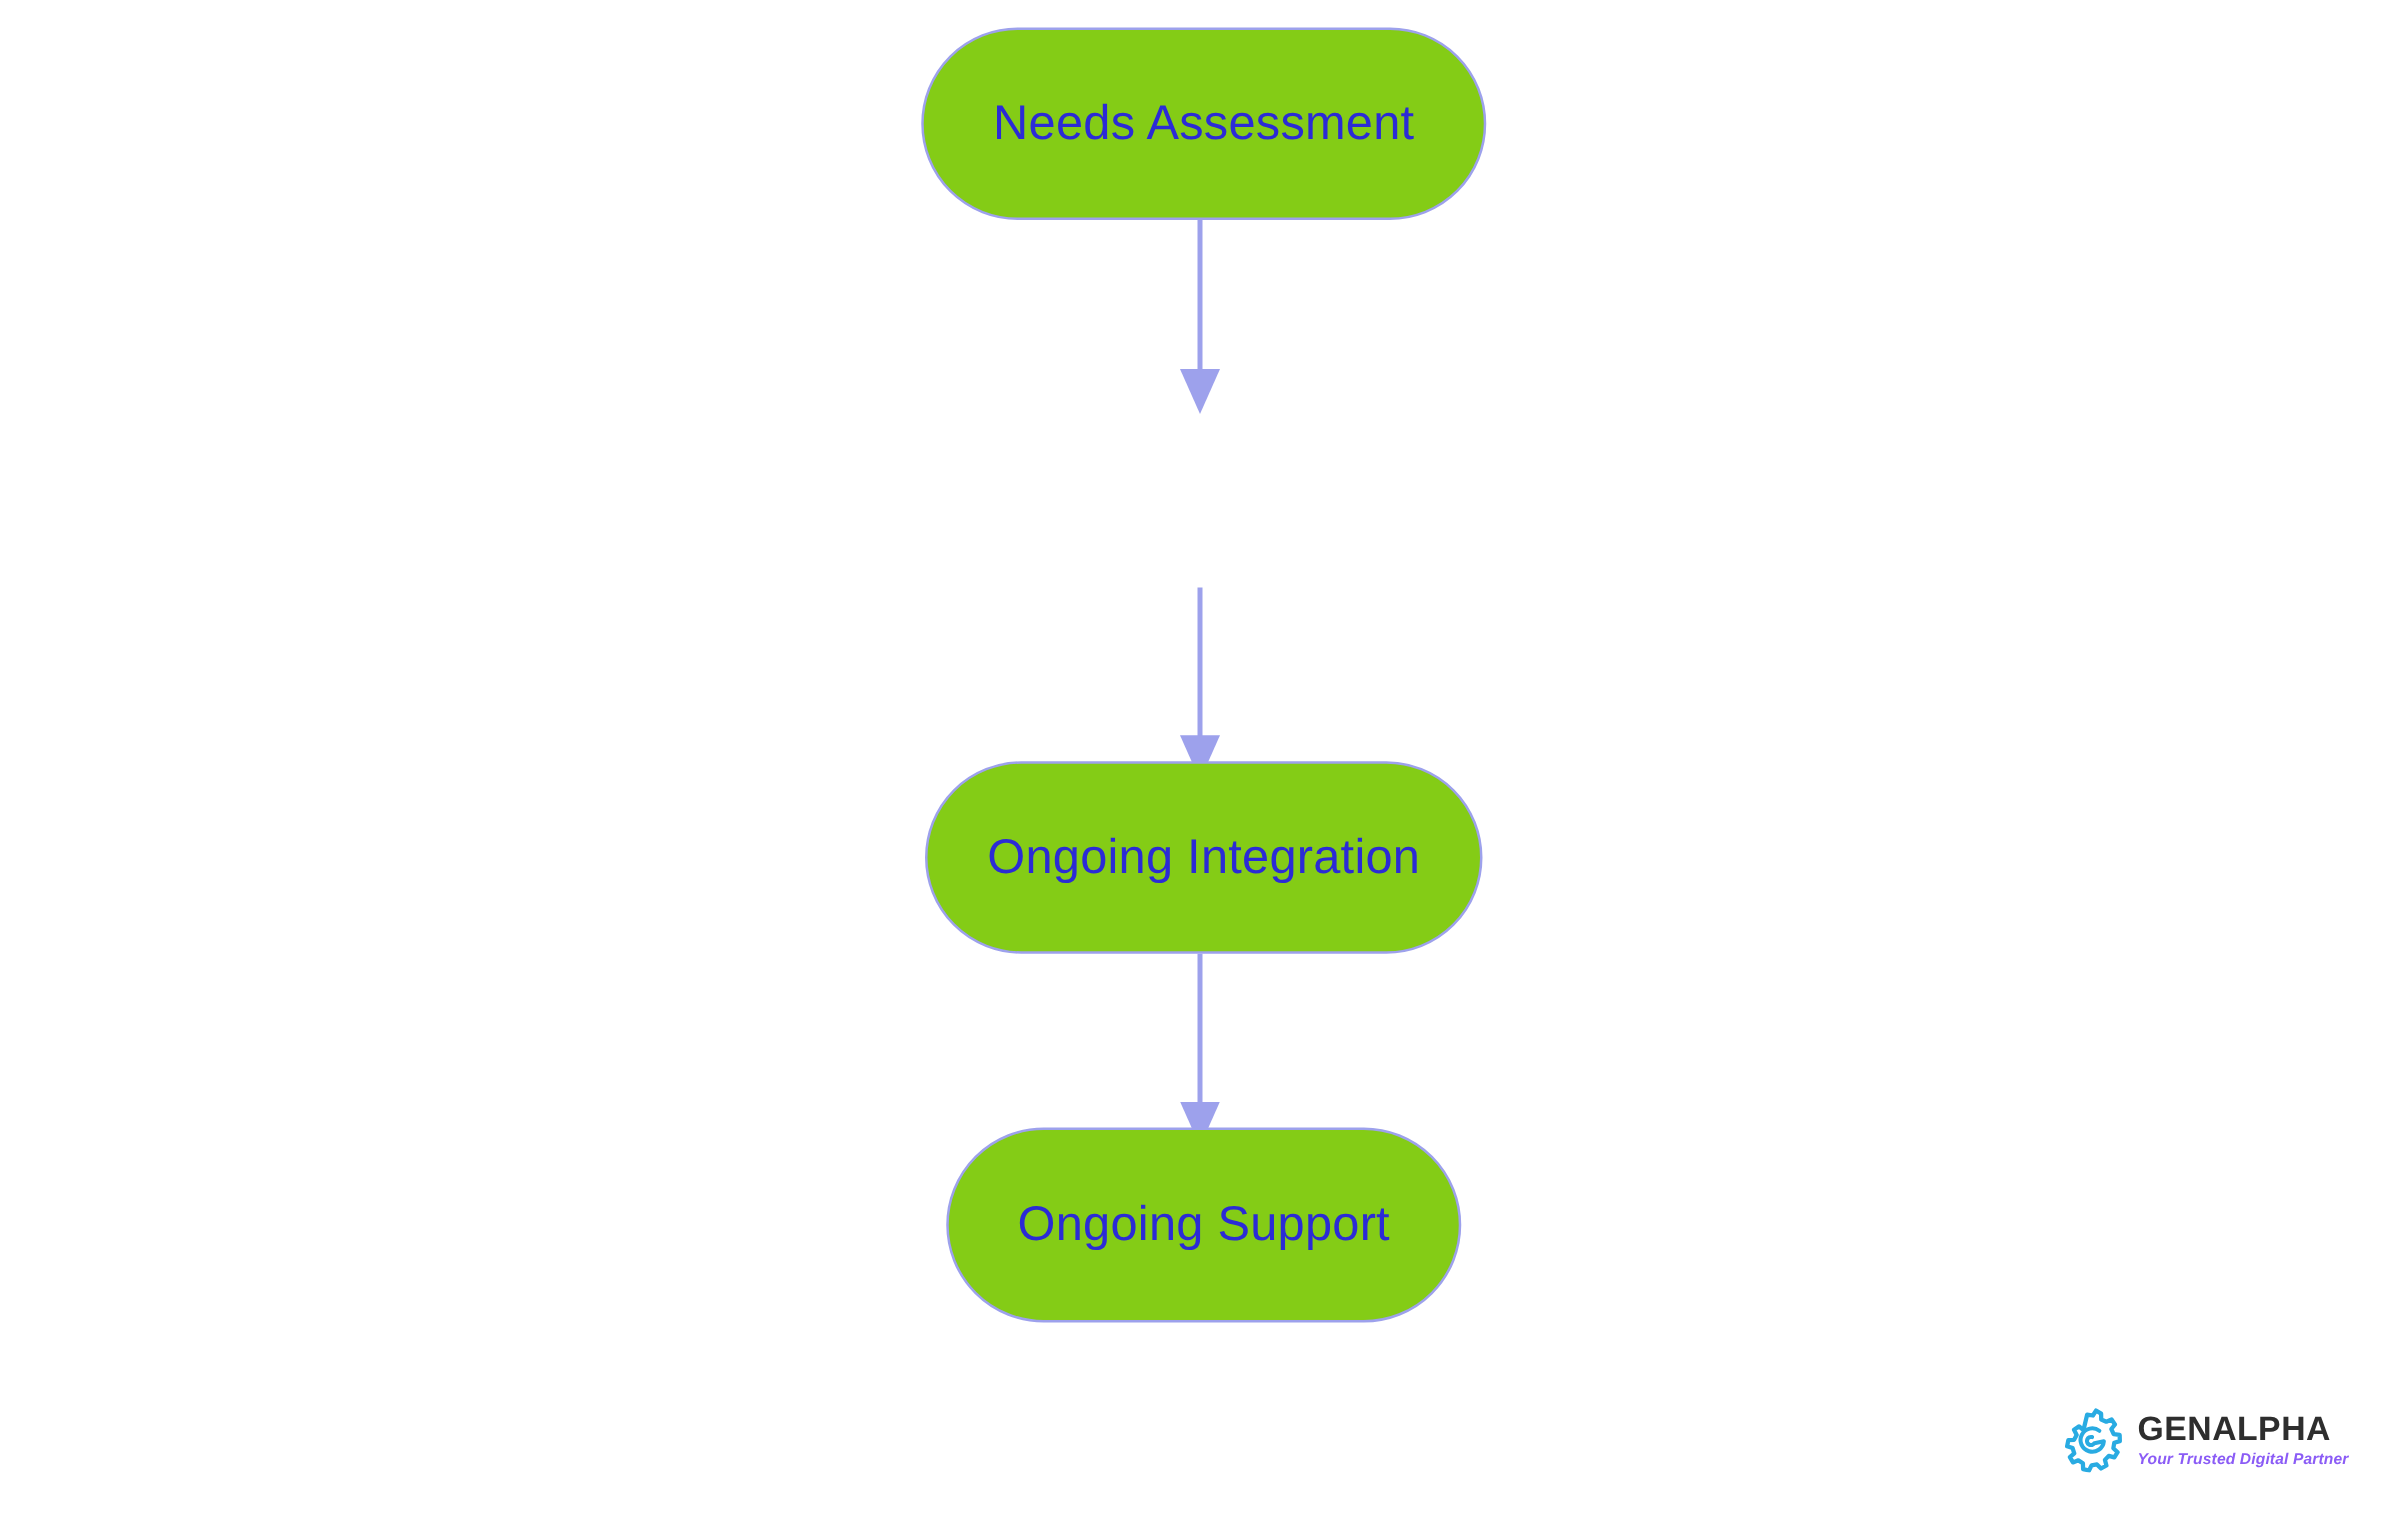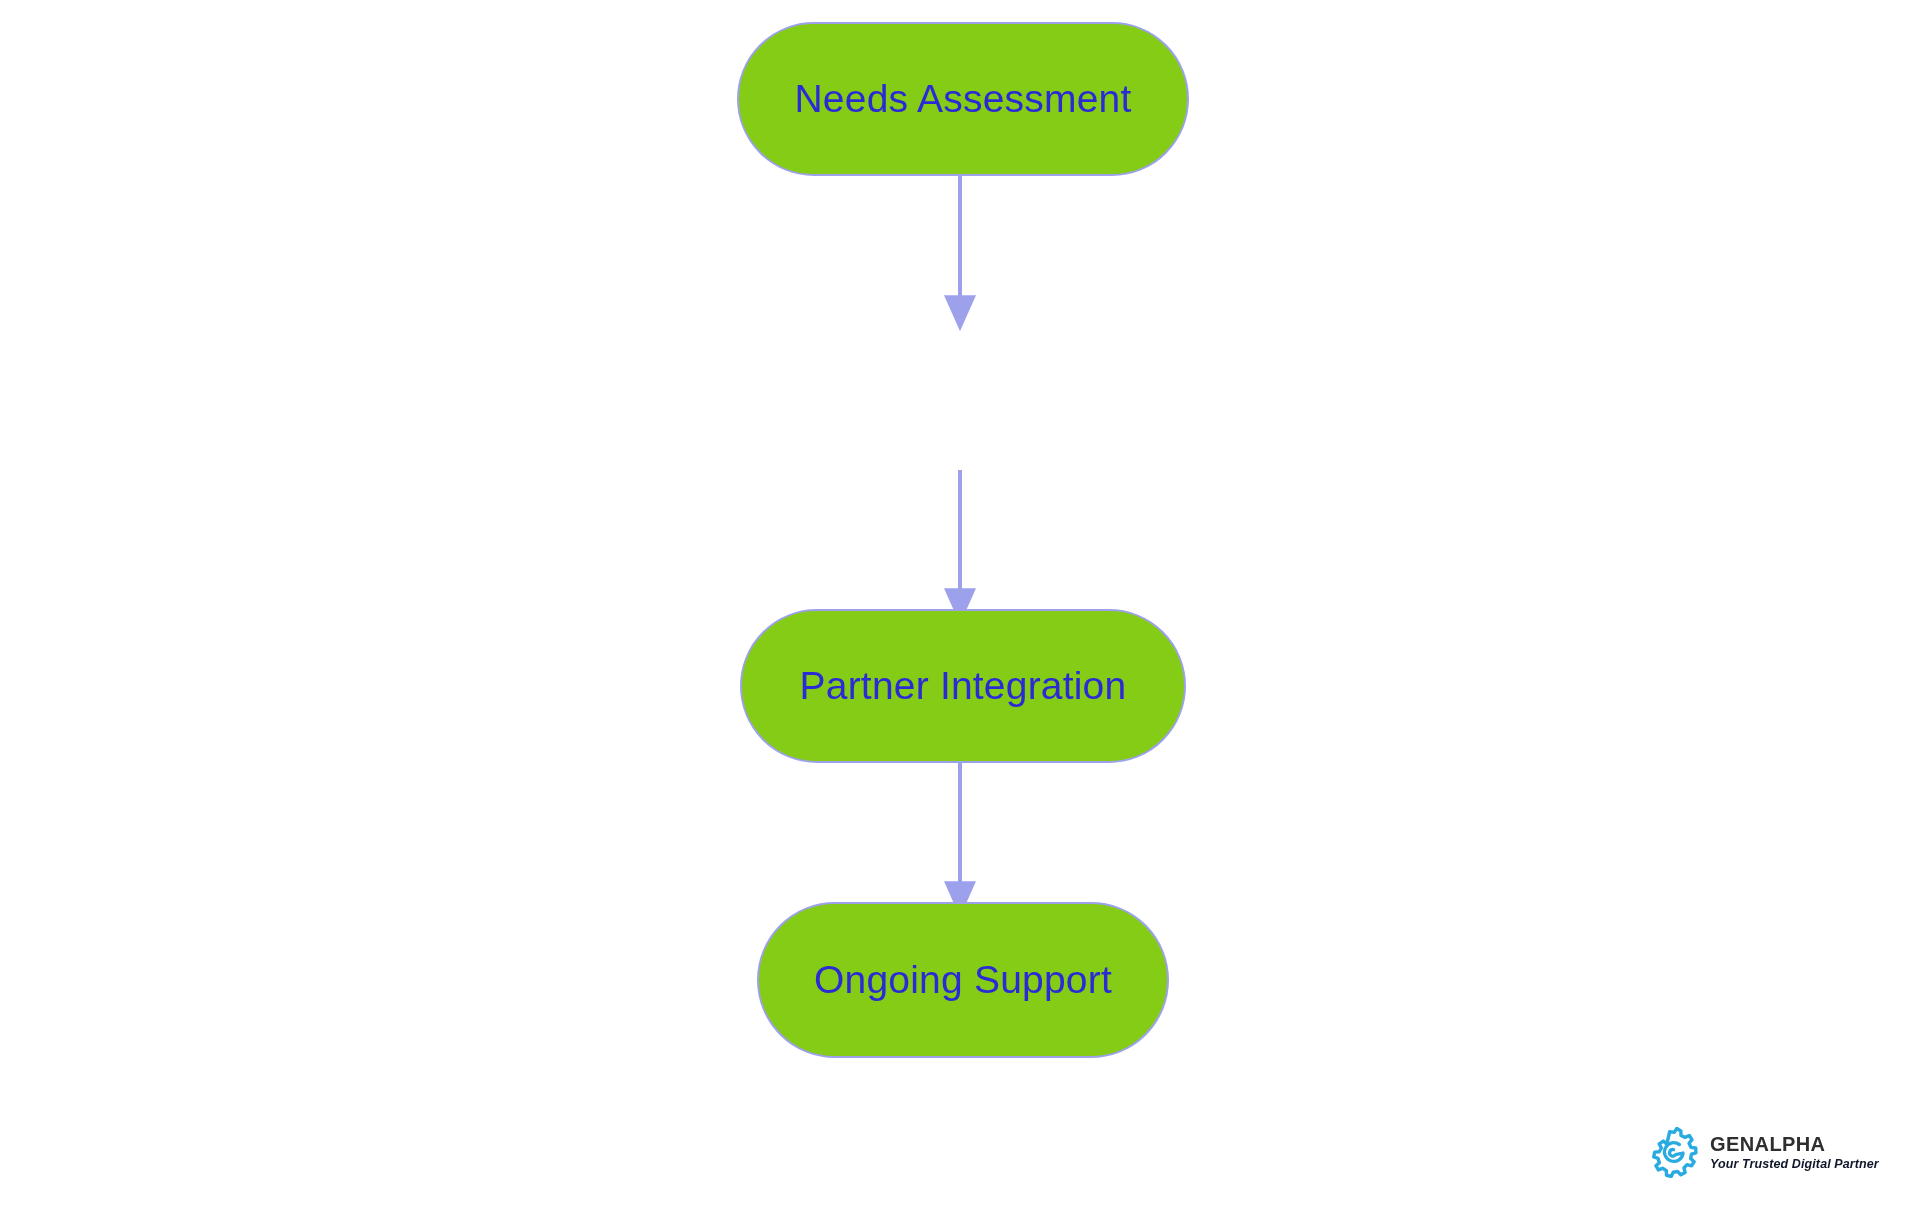--- a/index.html
+++ b/index.html
@@ -76,30 +76,30 @@
     flex: 0 0 auto;
     display: block;
   }
   #brand-logo .logo-text {
     display: flex;
     flex-direction: column;
     justify-content: center;
     line-height: 1;
   }
   #brand-logo .brand-name {
-    font-size: 20px;
+    font-size: 27px;
     font-weight: 700;
     color: #2E2E2E;
     letter-spacing: 0.4px;
   }
   #brand-logo .brand-tagline {
     font-size: 12.5px;
     font-style: italic;
     font-weight: 600;
-    color: #0f172a;
+    color: #8b5cf6;
     letter-spacing: 0.1px;
     margin-top: 4px;
     text-align: right;
   }
 </style>
 </head>
 <body>
 
 <div id="flow-canvas">
 
@@ -122,21 +122,21 @@
       <line x1="960" y1="763" x2="960" y2="886" stroke="#9DA1EC" stroke-width="4" marker-end="url(#arrowhead)"></line>
     </g>
   </svg>
 
   <div id="node-0" class="flow-node">
     <span class="node-label">Needs Assessment</span>
   </div>
 
 
   <div id="node-2" class="flow-node">
-    <span class="node-label">Partner Integration</span>
+    <span class="node-label">Ongoing Integration</span>
   </div>
 
   <div id="node-3" class="flow-node">
     <span class="node-label">Ongoing Support</span>
   </div>
 
   <div id="brand-logo">
     <svg class="logo-mark" viewBox="0 0 64 64" xmlns="http://www.w3.org/2000/svg">
       <g transform="rotate(-12 32 32)">
         <path d="M32 6.5 l5.4 2.0 4.0-4.1 4.3 4.0 -1.1 5.6 4.4 3.2 5.6-1.1 2.2 5.6 -4.4 3.6 1.2 5.4

